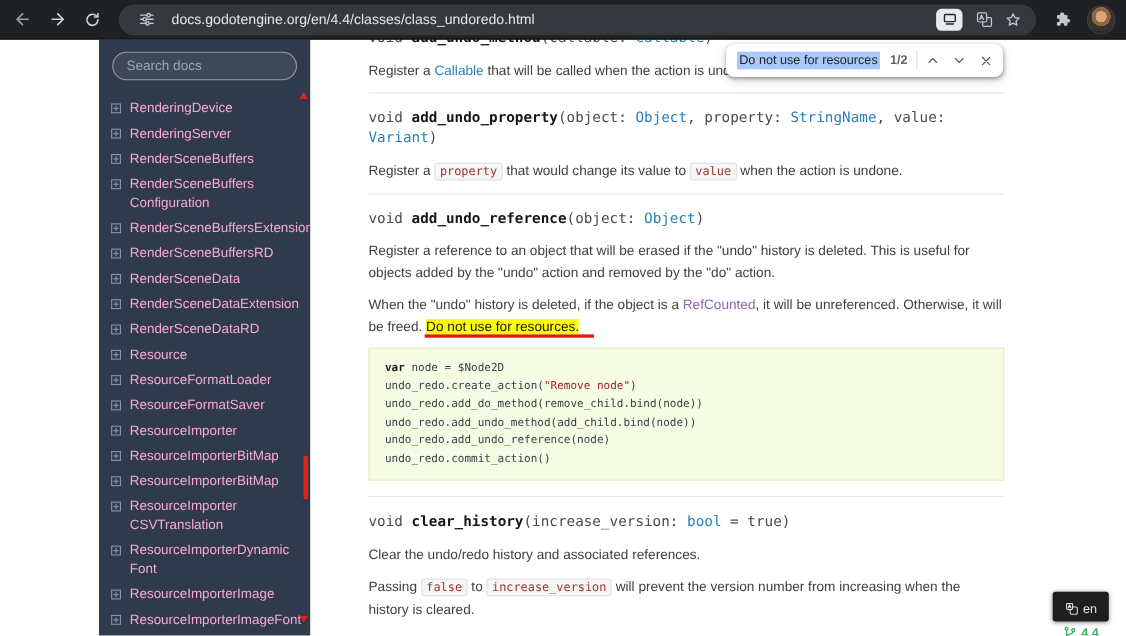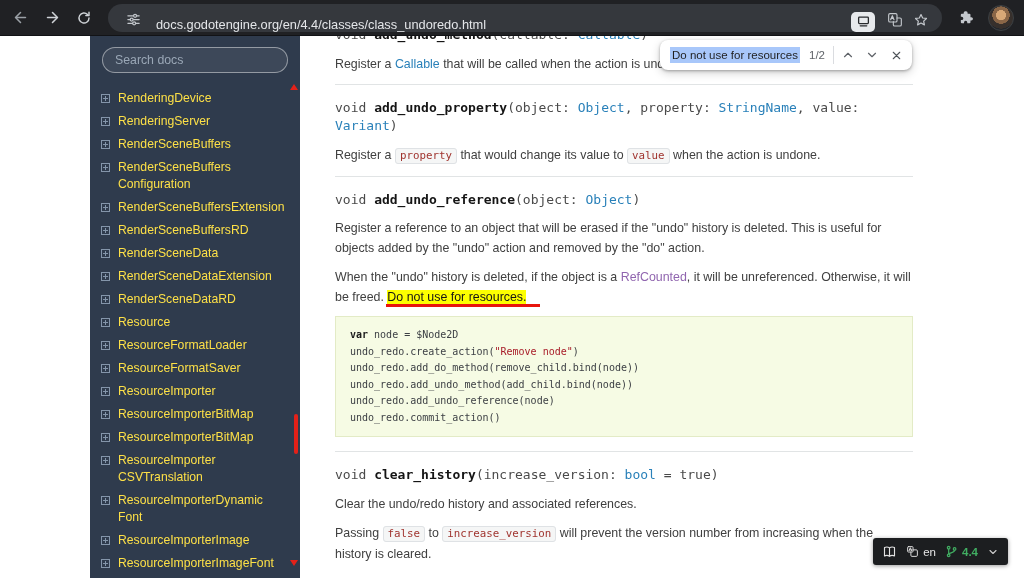--- a/index.html
+++ b/index.html
@@ -1,42 +1,42 @@
 <!DOCTYPE html>
 <html style="--toolbar-bg: #202124; --omnibox-bg: #35383d; --sidebar-bg: #2f3b4d; --find-selection: #a8c7fa; --scroll-red: #e32119; --link-blue: #2980b9; --link-visited: #9065af; --inline-code-red: #a0342f; --highlight-yellow: #fdff00; --annotation-red: #e8150d; --code-bg: #f6fbe4; --code-border: #e3ebc6; --code-string: #a81c28; --rtd-green: #41ae62;"><head>
 <meta charset="utf-8">
 <style>
   html,body{margin:0;padding:0;background:#fff;}
   #app{position:relative;width:1024px;height:578px;overflow:hidden;background:#fff;font-family:"Liberation Sans",sans-serif;}
 
   
   .toolbar{position:absolute;top:0;left:0;right:0;height:36px;background:var(--toolbar-bg,#202124);display:flex;align-items:center;z-index:30;box-sizing:border-box;border-bottom:1px solid #121316;padding:0 10px 0 4px;}
   .tb-btn{width:28px;height:28px;border-radius:50%;display:flex;align-items:center;justify-content:center;flex:none;margin:0 2px;cursor:pointer;}
-  .omnibox{flex:1;height:28px;margin:0 8px;background:var(--omnibox-bg,#35383d);border-radius:14px;display:flex;align-items:flex-end;padding:0 8px 0 12px;min-width:0;cursor:text;}
+  .omnibox{flex:1;height:28px;margin:0 8px;background:var(--omnibox-bg,#35383d);border-radius:14px;display:flex;align-items:center;padding:0 8px 0 12px;min-width:0;cursor:text;}
   .url{flex:1;color:#e4e6e9;font-size:12.8px;white-space:nowrap;overflow:hidden;margin-left:10px;}
   .chip{width:24px;height:20px;background:#e7e9ec;border-radius:5px;display:flex;align-items:center;justify-content:center;margin-right:7px;cursor:pointer;flex:none;}
   .ob-ico{width:26px;height:24px;display:flex;align-items:center;justify-content:center;cursor:pointer;flex:none;}
   .avatar{width:26px;height:26px;border-radius:50%;flex:none;margin-left:6px;cursor:pointer;box-sizing:border-box;border:1px solid #3c4043;
     background:radial-gradient(circle at 50% 38%,#d8a877 0 26%,#8a6647 27% 45%,#37302c 46% 70%,#23262b 71% 100%);}
 
   
   .findbar{position:absolute;top:40px;right:112px;width:252px;height:30px;background:#fff;border-radius:8px;z-index:40;display:flex;align-items:center;padding:0 4px 0 10px;box-sizing:border-box;box-shadow:0 1px 3px rgba(0,0,0,.3),0 3px 10px rgba(0,0,0,.18);}
   .find-query{font-size:11.5px;color:#1f1f1f;background:var(--find-selection,#a8c7fa);padding:2px 2px;white-space:nowrap;overflow:hidden;cursor:text;}
   .find-sp{flex:1;}
-  .find-counter{font-size:11.5px;color:#5f6368;margin:0 8px 0 6px;}
+  .find-counter{font-size:11.5px;color:#5f6368;margin:0 8px 0 6px;font-weight:bold;}
   .find-div{width:1px;height:18px;background:#dadce0;margin-right:2px;}
   .find-btn{width:24px;height:24px;display:flex;align-items:center;justify-content:center;cursor:pointer;border-radius:50%;}
 
   
-  .sidebar{position:absolute;top:36px;left:90px;width:210px;bottom:0;background:var(--sidebar-bg,#2f3b4d);z-index:10;overflow:hidden;}
+  .sidebar{position:absolute;top:36px;left:90px;width:192px;bottom:0;background:var(--sidebar-bg,#2f3b4d);z-index:10;overflow:hidden;}
   .search-wrap{padding:11px 12px 8px;}
   .search-input{width:100%;height:26px;border-radius:13px;background:rgba(255,255,255,.07);border:1px solid rgba(255,255,255,.45);color:#e8edf3;font-size:12.3px;padding:0 12px;box-sizing:border-box;outline:none;font-family:"Liberation Sans",sans-serif;}
   .search-input::placeholder{color:#9aa7b6;}
   .sb-list{list-style:none;margin:6px 0 0;padding:0 8px 0 10px;}
-  .sb-item{position:relative;padding:3px 0 3px 18px;font-size:12.2px;line-height:17px;color:#fde047;cursor:pointer;}
+  .sb-item{position:relative;padding:3px 0 3px 18px;font-size:12.2px;line-height:17px;color:#f9a8d4;cursor:pointer;}
   .sb-label{white-space:pre-line;display:inline-block;}
   .plus-ico{position:absolute;left:1px;top:7px;width:9px;height:9px;box-sizing:border-box;border:1px solid #8495aa;
     background:linear-gradient(#8495aa,#8495aa) center/5px 1px no-repeat,linear-gradient(#8495aa,#8495aa) center/1px 5px no-repeat;}
   .scroll-up{position:absolute;right:2px;top:48px;width:0;height:0;border-left:4px solid transparent;border-right:4px solid transparent;border-bottom:6px solid var(--scroll-red,#e32119);cursor:pointer;}
   .scroll-down{position:absolute;right:2px;bottom:12px;width:0;height:0;border-left:4px solid transparent;border-right:4px solid transparent;border-top:6px solid var(--scroll-red,#e32119);cursor:pointer;}
   .scroll-thumb{position:absolute;right:2px;top:378px;width:4px;height:40px;background:var(--scroll-red,#e32119);border-radius:2px;cursor:grab;}
 
   
   .main{position:absolute;left:298px;top:0;right:0;bottom:0;background:#fff;padding-top:26px;box-sizing:border-box;z-index:1;overflow:hidden;}
   .doc{margin-left:37px;width:578px;color:#404040;font-size:12.4px;line-height:20px;}
@@ -48,21 +48,21 @@
   .divider{border:none;border-top:1px solid #e1e4e5;margin:10px 0 14px;}
   .ic-chip{font-family:"DejaVu Sans Mono",monospace;font-size:10.8px;color:var(--inline-code-red,#a0342f);background:#f5f6f6;border:1px solid #dfe2e5;border-radius:3px;padding:0 4px 1px;white-space:nowrap;}
   .hl{background:var(--highlight-yellow,#fdff00);color:#151515;position:relative;}
   .hl::after{content:"";position:absolute;left:-1px;right:-14px;bottom:-3px;height:3px;background:var(--annotation-red,#e8150d);}
   .codeblock{background:var(--code-bg,#f6fbe4);border:1px solid var(--code-border,#e3ebc6);margin:2px 0 14px;padding:10px 14px;font-family:"DejaVu Sans Mono",monospace;font-size:10px;line-height:16.5px;color:#3d4045;overflow:hidden;}
   .tok-k{font-weight:bold;color:#1d1d1d;}
   .tok-s{color:var(--code-string,#a81c28);}
   .tok-p{color:#3d4045;}
 
   
-  .rtd{position:absolute;right:16px;bottom:13px;height:27px;background:#1c1e20;border-radius:3px;display:flex;align-items:center;padding:0 9px;gap:9px;z-index:40;box-shadow:0 1px 4px rgba(0,0,0,.4);cursor:pointer;}
+  .rtd{position:absolute;right:16px;bottom:13px;height:27px;background:#1c1e20;border-radius:3px;display:flex;align-items:center;padding:0 9px;gap:9px;z-index:40;box-shadow:0 1px 4px rgba(0,0,0,.4);cursor:pointer;flex-direction:column;}
   .rtd-group{display:flex;align-items:center;gap:4px;}
   .rtd-txt{font-size:11.5px;color:#e6e6e6;}
   .rtd-ver{font-size:11.5px;color:var(--rtd-green,#41ae62);font-weight:bold;}
 </style>
 </head>
 <body>
 
 <div id="app">
 
   <header class="toolbar">

